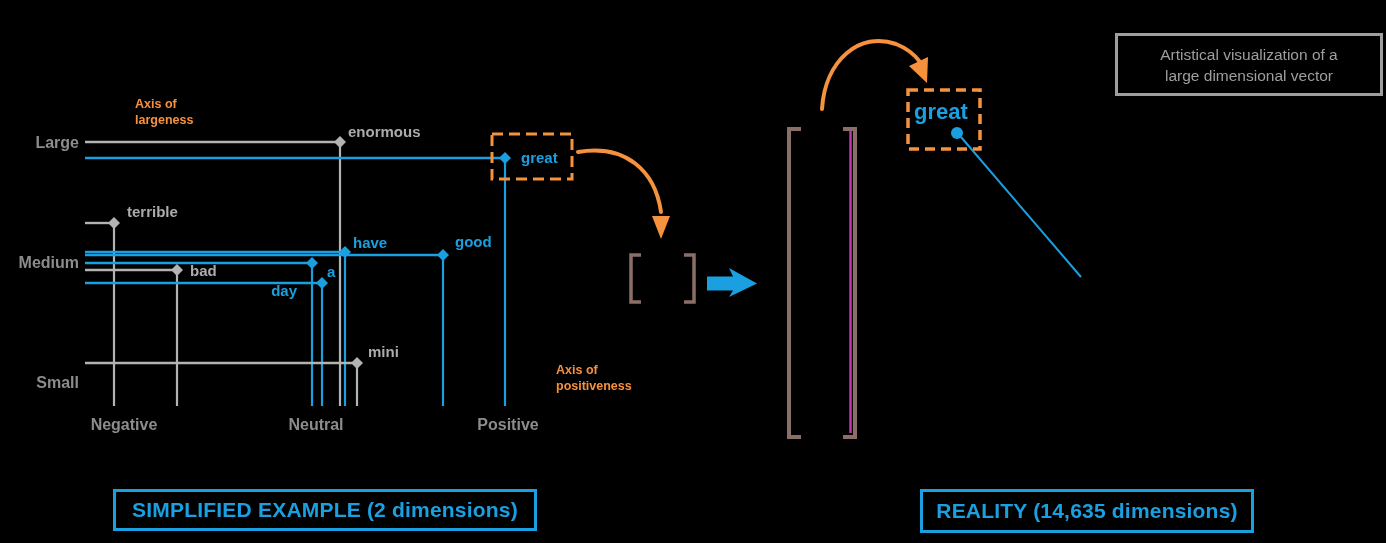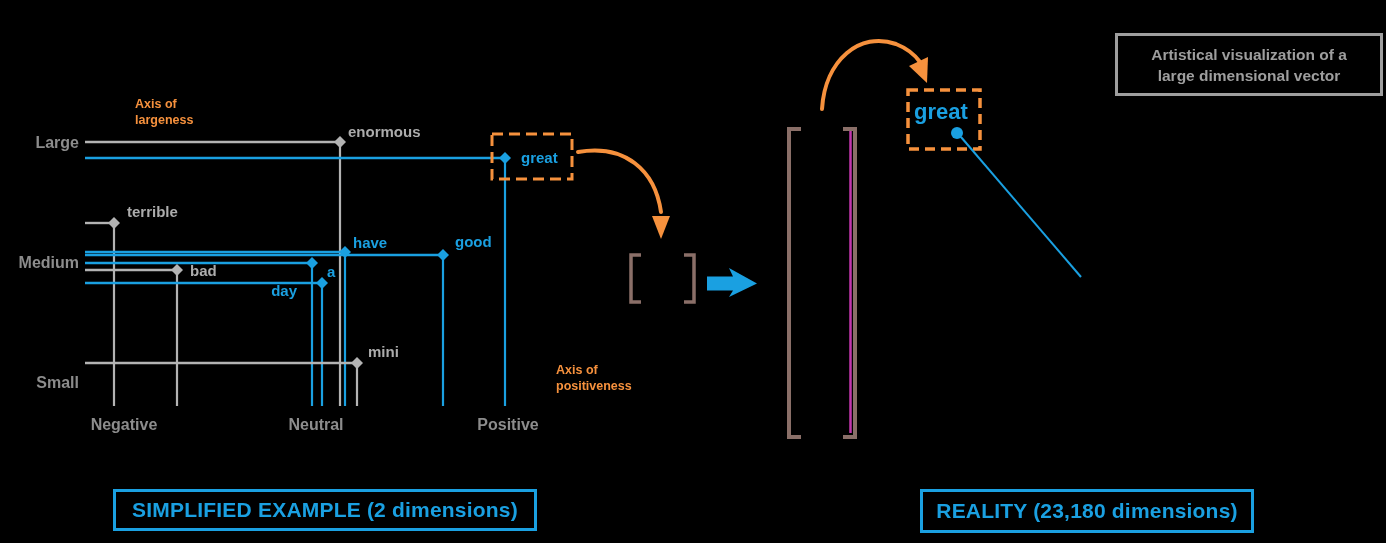--- a/index.html
+++ b/index.html
@@ -10,21 +10,21 @@
   #chart-svg{position:absolute;left:0;top:0;}
   .overlay{position:absolute;font-weight:bold;white-space:pre-line;}
   .axis-title{font-size:12.5px;line-height:15.5px;margin-left:39px;}
   .caption-box{
     position:absolute;display:flex;align-items:center;justify-content:center;
     font-weight:bold;font-size:21px;border:3px solid;box-sizing:border-box;
     letter-spacing:0.2px;
   }
   .note-box{
     position:absolute;display:flex;align-items:center;justify-content:center;
-    font-weight:bold;font-size:15.5px;line-height:21px;border:3px solid;
+    font-weight:normal;font-size:15.5px;line-height:21px;border:3px solid;
     box-sizing:border-box;text-align:center;white-space:pre-line;
   }
 </style>
 </head>
 <body>
 
 <div id="canvas">
 
   <svg id="chart-svg" width="1386" height="543" viewBox="0 0 1386 543" font-family="Liberation Sans, DejaVu Sans, sans-serif">
 
@@ -98,15 +98,15 @@
 
   <div class="overlay axis-title" style="left: 96px; top: 97px; color: rgb(246, 145, 61);">Axis of
 largeness</div>
   <div class="overlay axis-title" style="left: 517px; top: 363px; color: rgb(246, 145, 61);">Axis of
 positiveness</div>
 
   <div class="note-box" style="left: 1115px; top: 33px; width: 268px; height: 63px; color: rgb(158, 158, 158); border-color: rgb(158, 158, 158);">Artistical visualization of a
 large dimensional vector</div>
 
   <div class="caption-box" style="left: 113px; top: 489px; width: 424px; height: 42px; color: rgb(26, 160, 225); border-color: rgb(26, 160, 225);">SIMPLIFIED EXAMPLE (2 dimensions)</div>
-  <div class="caption-box" style="left: 920px; top: 489px; width: 334px; height: 44px; color: rgb(26, 160, 225); border-color: rgb(26, 160, 225);">REALITY (23,180 dimensions)</div>
+  <div class="caption-box" style="left: 920px; top: 489px; width: 334px; height: 44px; color: rgb(26, 160, 225); border-color: rgb(26, 160, 225);">REALITY (14,635 dimensions)</div>
 
 </div>
 
 </body></html>

